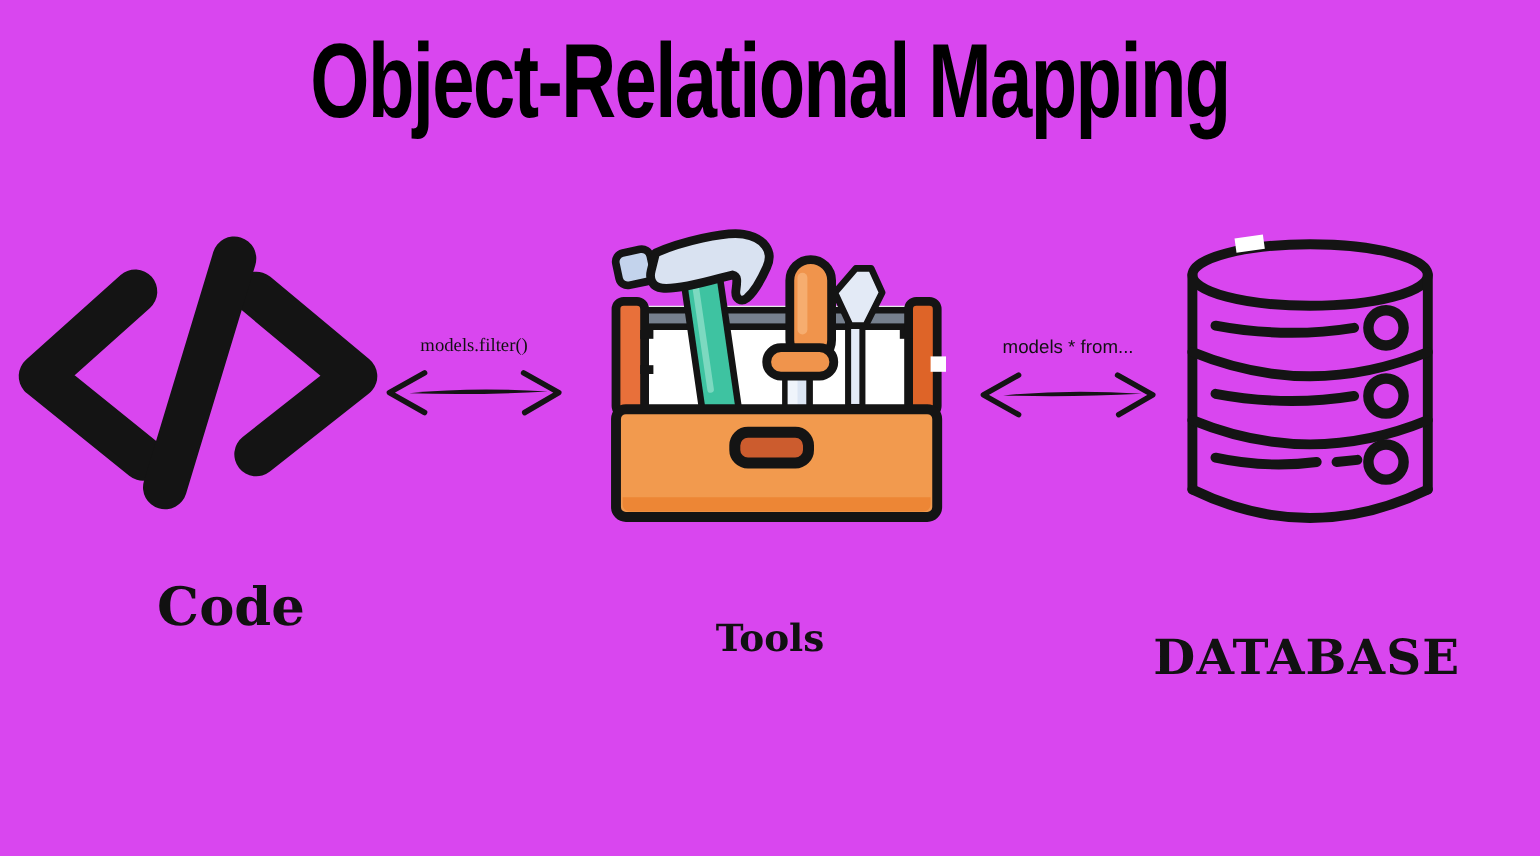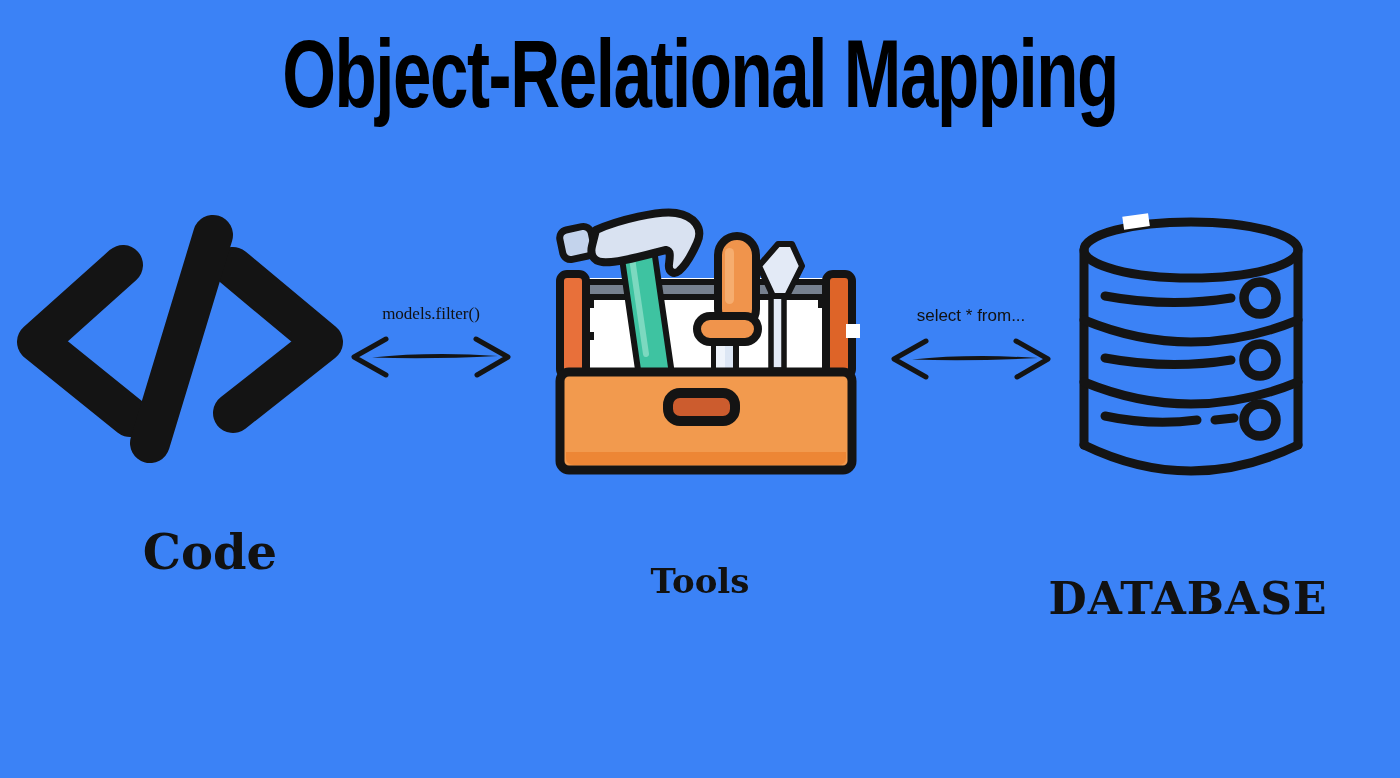--- a/index.html
+++ b/index.html
@@ -1,18 +1,18 @@
 <!DOCTYPE html>
 <html><head>
 <meta charset="utf-8">
 <style>
   html,body { margin:0; padding:0; background:#ffffff; }
   .canvas {
     position:relative; width:1400px; height:778px;
-    background:#3b82f6; overflow:hidden;
+    background:#d946ef; overflow:hidden;
     font-family:"Liberation Sans", sans-serif; color:#000;
   }
   .title {
     position:absolute; top:26px; left:0; width:1400px;
     text-align:center; font-weight:bold; font-size:96px; line-height:1;
     letter-spacing:-2px; transform:scaleX(0.72); transform-origin:50% 50%;
     color:#000; white-space:nowrap;
   }
   .icon { position:absolute; overflow:visible; }
   .node-label, .node-sublabel {
@@ -121,21 +121,21 @@
     <svg class="arrow-svg" width="170" height="58" viewBox="0 0 170 58">
       <path d="M 26,29.5 Q 85,23.5 152,28 Q 85,31.5 26,29.5 Z" fill="#141414"></path>
       <g fill="none" stroke="#141414" stroke-width="5" stroke-linecap="round" stroke-linejoin="round">
         <polyline points="40,11 8,29 40,47"></polyline>
         <polyline points="130,11 162,29 131,47"></polyline>
       </g>
     </svg>
   </div>
 
   <div class="arrow-group ag-right">
-    <div class="arrow-label">select * from...</div>
+    <div class="arrow-label">models * from...</div>
     <svg class="arrow-svg" width="170" height="58" viewBox="0 0 170 58">
       <path d="M 26,29.5 Q 85,23.5 152,28 Q 85,31.5 26,29.5 Z" fill="#141414"></path>
       <g fill="none" stroke="#141414" stroke-width="5" stroke-linecap="round" stroke-linejoin="round">
         <polyline points="40,11 8,29 40,47"></polyline>
         <polyline points="130,11 162,29 131,47"></polyline>
       </g>
     </svg>
   </div>
 
   <div class="node-label lbl-code">Code</div>

